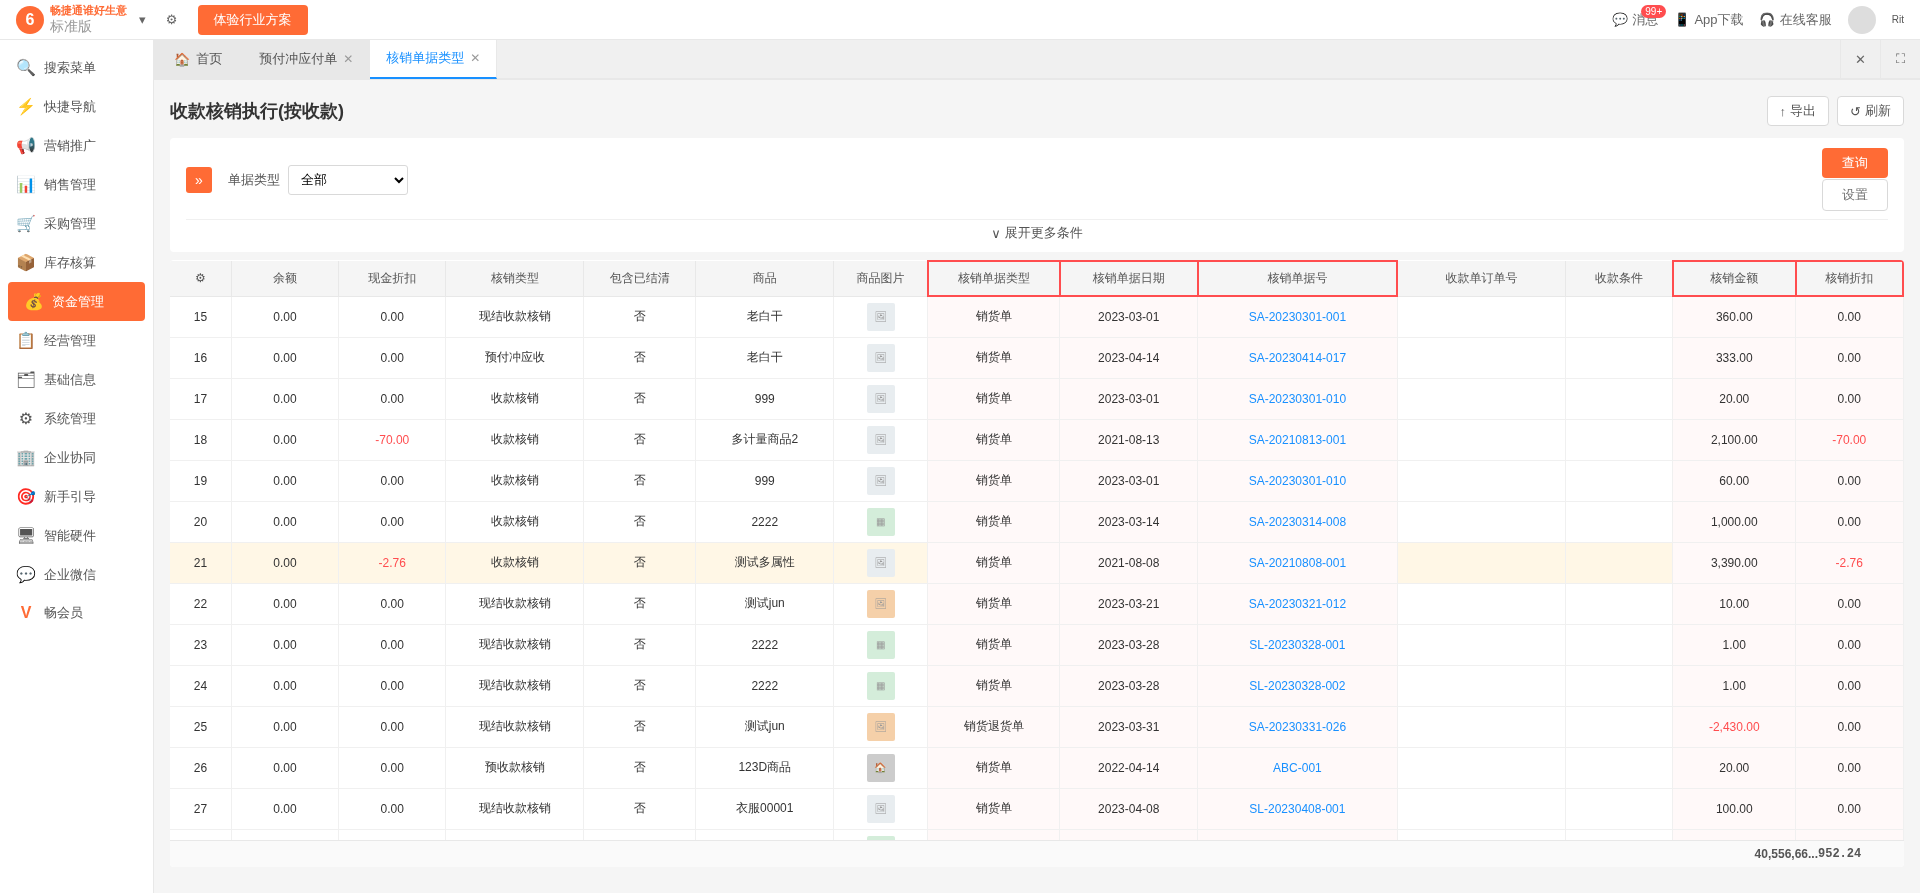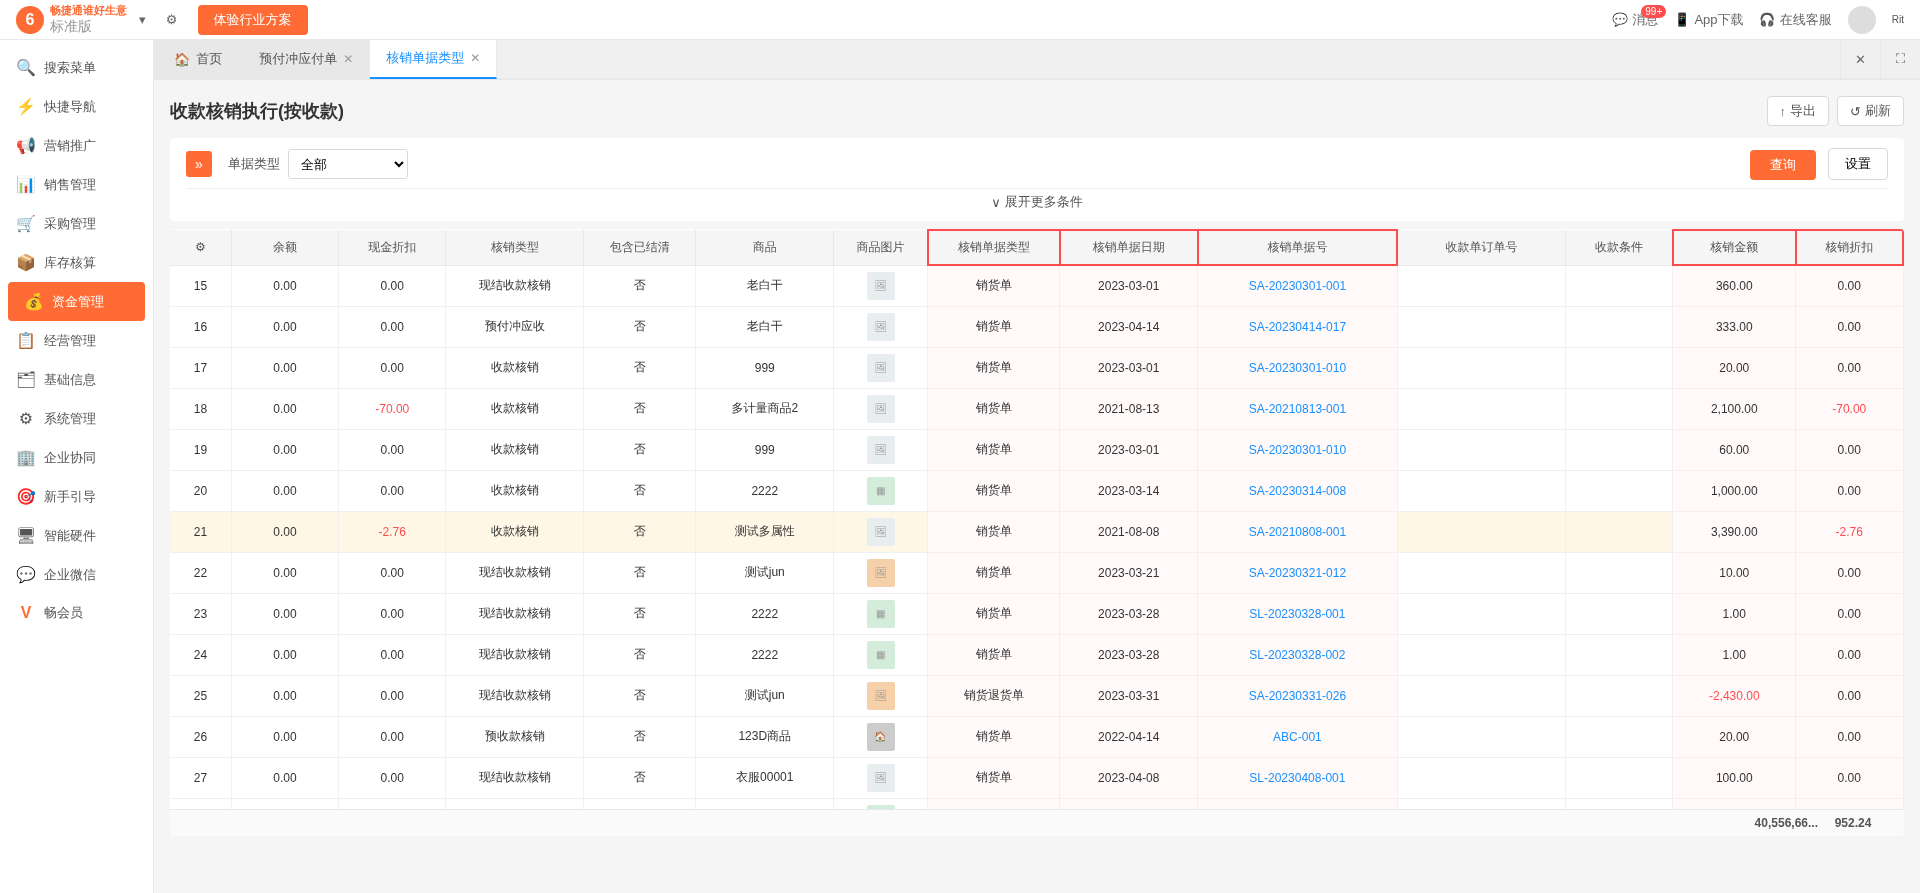--- a/index.html
+++ b/index.html
@@ -46,21 +46,21 @@
     .page-header { display: flex; align-items: center; justify-content: space-between; margin-bottom: 12px; }
     .page-title { font-size: 18px; font-weight: 600; color: #333; }
     .page-actions { display: flex; gap: 8px; }
     .action-btn { display: flex; align-items: center; gap: 4px; padding: 5px 12px; border: 1px solid #d9d9d9; border-radius: 4px; background: #fff; cursor: pointer; color: #555; font-size: 13px; }
     .date-btn { padding: 2px 8px; border: 1px solid #d9d9d9; border-radius: 3px; background: #fff; cursor: pointer; font-size: 12px; color: #555; }
     .date-btn.custom { background: #ff6b35; color: #fff; border-color: #ff6b35; }
     .date-range { color: #1890ff; font-size: 12px; margin-top: 2px; }
     .filter-input { flex: 1; height: 30px; border: 1px solid #d9d9d9; border-radius: 3px; padding: 0 8px; font-size: 13px; }
     .filter-select { height: 30px; border: 1px solid #d9d9d9; border-radius: 3px; padding: 0 8px; font-size: 13px; min-width: 120px; background: #fff; }
     .query-btn { background: #ff6b35; color: #fff; border: none; border-radius: 4px; padding: 6px 20px; cursor: pointer; font-size: 13px; }
-    .setting-btn { background: #fff; color: #000000; border: 1px solid #d9d9d9; border-radius: 4px; padding: 6px 16px; cursor: pointer; font-size: 13px; }
+    .setting-btn { background: #fff; color: #737373; border: 1px solid #d9d9d9; border-radius: 4px; padding: 6px 16px; cursor: pointer; font-size: 13px; }
 
     
     .table-wrapper { background: #fff; border-radius: 4px; overflow: hidden; position: relative; }
     table { width: 100%; border-collapse: collapse; font-size: 12px; }
     thead tr { background: #f5f5f5; }
     th { padding: 8px 6px; text-align: center; color: #555; font-weight: normal; border-bottom: 1px solid #e8e8e8; border-right: 1px solid #e8e8e8; white-space: nowrap; }
     td { padding: 6px 6px; text-align: center; border-bottom: 1px solid #f0f0f0; border-right: 1px solid #f0f0f0; white-space: nowrap; }
     tr.highlighted td { background: #fff7e6; }
     .link-text { color: #1890ff; cursor: pointer; text-decoration: none; }
     .red-text { color: #ff4d4f; }
@@ -86,21 +86,21 @@
     .col-condition { width: 70px; }
     .col-amount { width: 80px; }
     .col-writeoff { width: 70px; }
 
     .table-container { overflow: auto; max-height: 580px; }
 
     .filter-section { background: #fff; border-radius: 4px; padding: 10px 16px 6px; margin-bottom: 8px; }
     .filter-main-row { display: flex; align-items: center; gap: 16px; }
     .filter-expand-btn { display: flex; align-items: center; justify-content: center; gap: 4px; color: #555; font-size: 13px; cursor: pointer; padding: 4px 0; border-top: 1px solid #f0f0f0; margin-top: 8px; }
 
-    .query-area { display: flex; flex-direction: row; gap: 12px; align-items: flex-end; margin-left: auto; }
+    .query-area { display: flex; flex-direction: column; gap: 1px; margin-left: auto; }
   </style>
 </head>
 <body>
 
 <div class="top-bar">
   <div class="top-bar-left">
     <div class="logo-area">
       <div class="logo-icon">6</div>
       <div>
         <div style="font-size:11px;color:#ff6b35;font-weight:bold;">畅捷通谁好生意</div>
@@ -540,19 +540,19 @@
     <td style="background:rgba(255,77,79,0.03);">100.00</td>
     <td style="background:rgba(255,77,79,0.03);">0.00</td>
   </tr>
               </tbody>
           </table>
         </div>
 
         <div class="table-footer">
           <span style="flex:1;"></span>
           <span style="width:80px;text-align:right;font-weight:bold;">40,556,66...</span>
-          <span style="width:70px;text-align:center;font-weight:bold;">952.24</span>
+          <span style="width:70px;text-align:left;font-weight:bold;font-family:Liberation Mono, monospace;">952.24</span>
         </div>
       </div>
 
     </div>
   </div>
 </div>
 
 </body></html>

